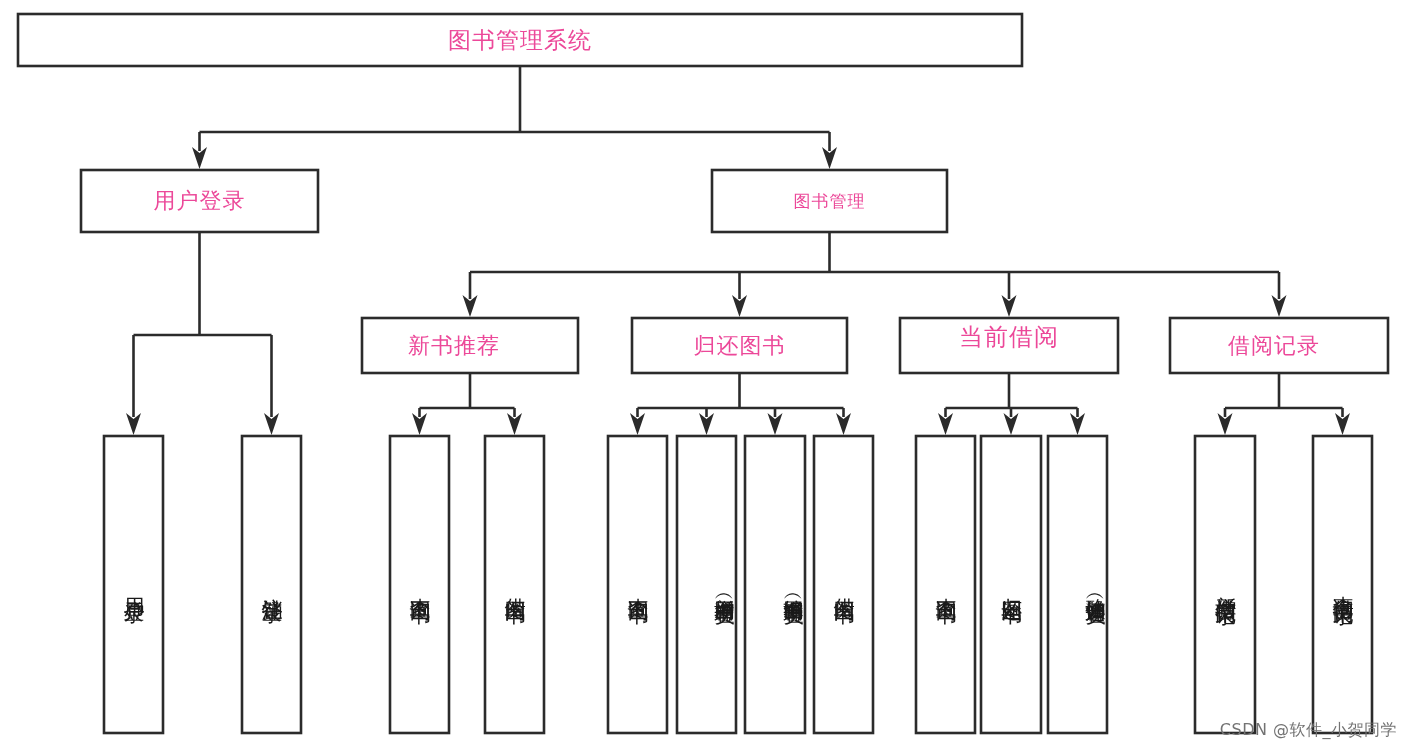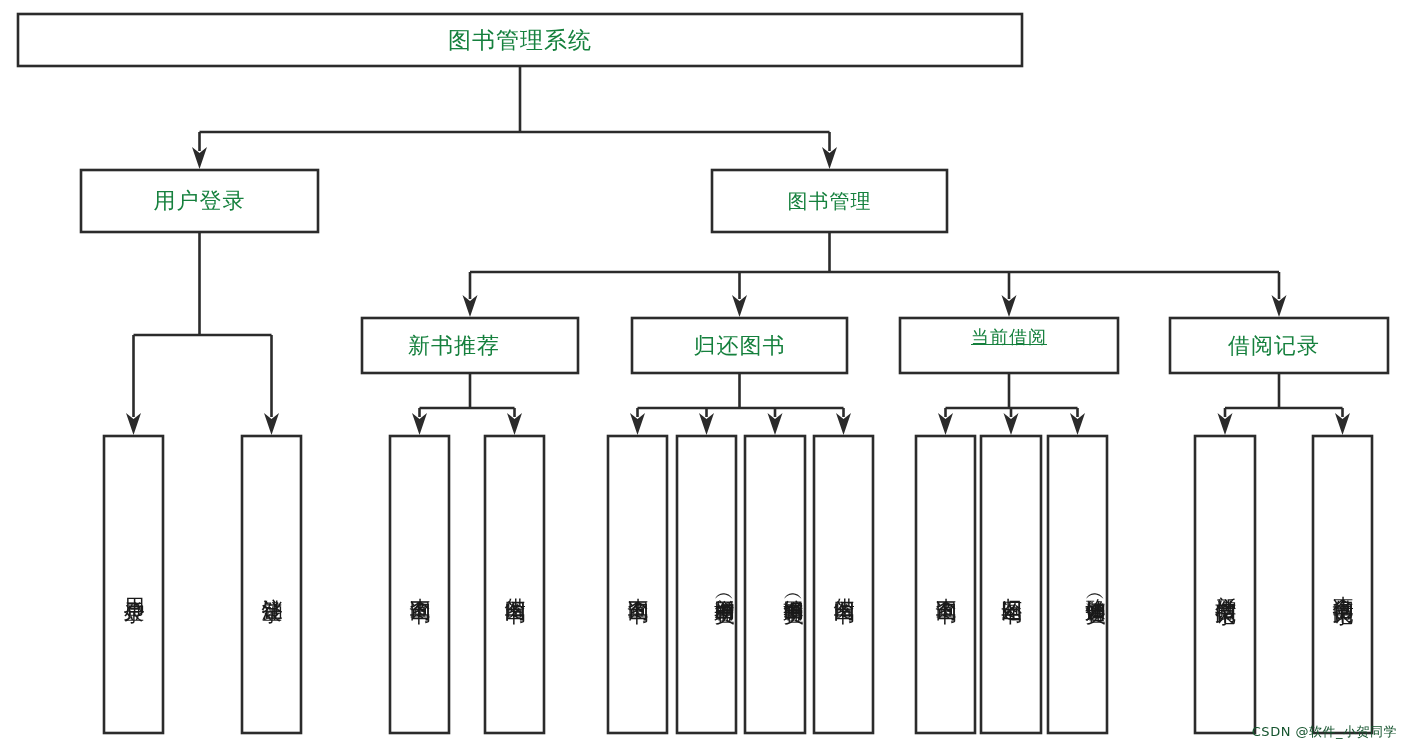--- a/index.html
+++ b/index.html
@@ -56,34 +56,34 @@
     white-space: nowrap;
     pointer-events: none;
   }
   .vlabel.narrow {
     font-size: 20px;
     letter-spacing: 1px;
   }
   .hlabel {
     position: absolute;
     font-family: "DejaVu Sans", "Liberation Sans", sans-serif;
-    color: #15803d;
+    color: #ec4899;
     display: flex;
     align-items: center;
     justify-content: center;
     white-space: nowrap;
     pointer-events: none;
   }
   .watermark {
     position: absolute;
     right: 8px;
     bottom: 6px;
     font-family: "DejaVu Sans", "Liberation Sans", sans-serif;
-    font-size: 13px;
-    color: #14532d;
+    font-size: 16px;
+    color: #737373;
     letter-spacing: 0.5px;
     white-space: nowrap;
     pointer-events: none;
   }
 </style>
 </head>
 <body>
 
 <div id="stage">
   <svg class="canvas" id="svg-canvas" viewBox="0 0 1405 747">
@@ -156,24 +156,24 @@
       <rect class="node-box" x="814" y="436" width="59" height="297"></rect>
       <rect class="node-box" x="916" y="436" width="59" height="297"></rect>
       <rect class="node-box" x="981" y="436" width="60" height="297"></rect>
       <rect class="node-box" x="1048" y="436" width="59" height="297"></rect>
       <rect class="node-box" x="1195" y="436" width="60" height="297"></rect>
       <rect class="node-box" x="1313" y="436" width="59" height="297"></rect>
     </svg>
   <div id="label-layer">
       <div class="hlabel" style="left: 18px; top: 14px; width: 1004px; height: 52px; font-size: 23px; letter-spacing: 1px;">图书管理系统</div>
       <div class="hlabel" style="left: 81px; top: 170px; width: 237px; height: 62px; font-size: 22px; letter-spacing: 1px;">用户登录</div>
-      <div class="hlabel" style="left: 712px; top: 170px; width: 235px; height: 62px; font-size: 20px; letter-spacing: 1px;">图书管理</div>
+      <div class="hlabel" style="left: 712px; top: 170px; width: 235px; height: 62px; font-size: 17px; letter-spacing: 1px;">图书管理</div>
       <div class="hlabel" style="left: 362px; top: 318px; width: 184px; height: 55px; font-size: 22px; letter-spacing: 1px;">新书推荐</div>
       <div class="hlabel" style="left: 632px; top: 318px; width: 215px; height: 55px; font-size: 22px; letter-spacing: 1px;">归还图书</div>
-      <div class="hlabel" style="left: 900px; top: 318px; width: 218px; height: 37px; font-size: 18px; letter-spacing: 1px; text-decoration: underline;">当前借阅</div>
+      <div class="hlabel" style="left: 900px; top: 318px; width: 218px; height: 37px; font-size: 24px; letter-spacing: 1px;">当前借阅</div>
       <div class="hlabel" style="left: 1170px; top: 318px; width: 208px; height: 55px; font-size: 22px; letter-spacing: 1px; border-radius: 14px;">借阅记录</div>
       <div class="vlabel" style="left: 104px; top: 436px; width: 59px; height: 297px;">用户登录</div>
       <div class="vlabel" style="left: 242px; top: 436px; width: 59px; height: 297px;">注销登录</div>
       <div class="vlabel" style="left: 390px; top: 436px; width: 59px; height: 297px;">查询图书</div>
       <div class="vlabel" style="left: 485px; top: 436px; width: 59px; height: 297px;">借阅图书</div>
       <div class="vlabel" style="left: 608px; top: 436px; width: 59px; height: 297px;">查询图书</div>
       <div class="vlabel narrow" style="left: 677px; top: 436px; width: 59px; height: 297px; align-items: flex-start; padding-top: 6px; box-sizing: border-box;">新增图书（管理员）</div>
       <div class="vlabel narrow" style="left: 745px; top: 436px; width: 60px; height: 297px; align-items: flex-start; padding-top: 6px; box-sizing: border-box;">编辑图书（管理员）</div>
       <div class="vlabel" style="left: 814px; top: 436px; width: 59px; height: 297px;">借阅图书</div>
       <div class="vlabel" style="left: 916px; top: 436px; width: 59px; height: 297px;">查询图书</div>

